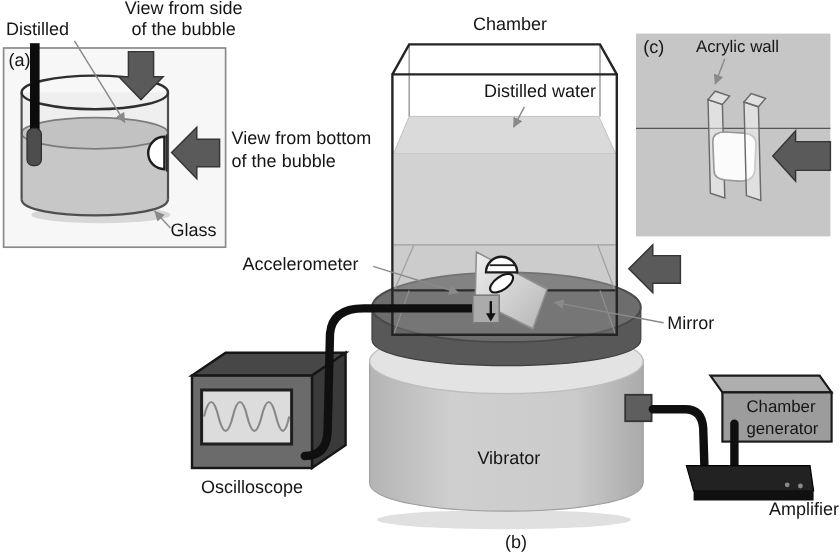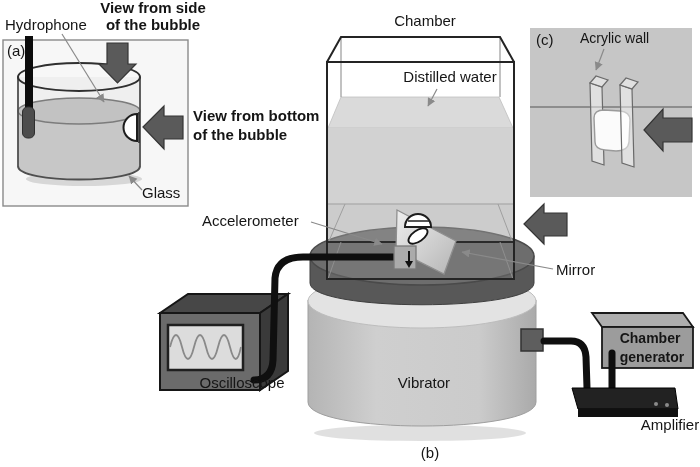--- a/index.html
+++ b/index.html
@@ -4,21 +4,21 @@
 <style>
   html,body{margin:0;padding:0;background:#ffffff;}
   #stage{
     position:relative;width:700px;height:467px;background:#ffffff;overflow:hidden;
     font-family:"Liberation Sans", sans-serif;color:#151515;
   }
   #art{position:absolute;left:0;top:0;}
   .lbl{position:absolute;white-space:nowrap;font-size:15px;line-height:17px;color:#151515;}
   .lbl.small{font-size:14px;}
   .ctr{transform:translateX(-50%);}
-  .twoline span{display:block;font-weight:bold;}
+  .twoline span{display:block;}
   .vb{line-height:19px;}
 </style>
 </head>
 <body>
 
 <div id="stage">
 
 <svg id="art" width="700" height="467" viewBox="0 0 700 467">
   <defs>
     <marker id="leadArrow" markerWidth="9" markerHeight="9" refX="6.5" refY="3.5" orient="auto">
@@ -131,40 +131,40 @@
     <path d="M62,34 L104,102" marker-end="url(#leadArrow)"></path>
     <path d="M437,89 L428,106" marker-end="url(#leadArrow)"></path>
     <path d="M142,190 L129,176" marker-end="url(#leadArrow)"></path>
     <path d="M311,222 L382,244" marker-end="url(#leadArrow)"></path>
     <path d="M553,269 L462,252" marker-end="url(#leadArrow)"></path>
     <path d="M604,49 L596,70" marker-end="url(#leadArrow)"></path>
   </g>
 </svg>
 
 <div class="lbl" style="left:7px;top:42px;">(a)</div>
-<div class="lbl" style="left:5px;top:16px;">Hydrophone</div>
+<div class="lbl" style="left:5px;top:16px;">Distilled</div>
 
 <div class="lbl twoline" style="left:153px;top:-1px;transform:translateX(-50%);text-align:center;">
   <span>View from side</span>
   <span>of the bubble</span>
 </div>
 
 <div class="lbl twoline vb" style="left:193px;top:106px;">
   <span>View from bottom</span>
   <span>of the bubble</span>
 </div>
 
 <div class="lbl" style="left:142px;top:184px;">Glass</div>
 <div class="lbl ctr" style="left:425px;top:12px;">Chamber</div>
 <div class="lbl ctr" style="left:450px;top:68px;">Distilled water</div>
 <div class="lbl" style="left:202px;top:212px;text-align:center;">Accelerometer</div>
 <div class="lbl" style="left:556px;top:261px;">Mirror</div>
 <div class="lbl ctr" style="left:424px;top:374px;">Vibrator</div>
 <div class="lbl ctr" style="left:430px;top:444px;">(b)</div>
-<div class="lbl ctr" style="left:210px;top:374px;margin-left:32px;">Oscilloscope</div>
+<div class="lbl ctr" style="left:210px;top:398px;">Oscilloscope</div>
 
 <div class="lbl small twoline vb ctr" style="left:652px;top:329px;">
   <span>Chamber</span>
   <span>generator</span>
 </div>
 
 <div class="lbl ctr" style="left:629px;top:416px;margin-left:41px;">Amplifier</div>
 <div class="lbl" style="left:536px;top:31px;">(c)</div>
 <div class="lbl small" style="left:580px;top:30px;">Acrylic wall</div>
 

